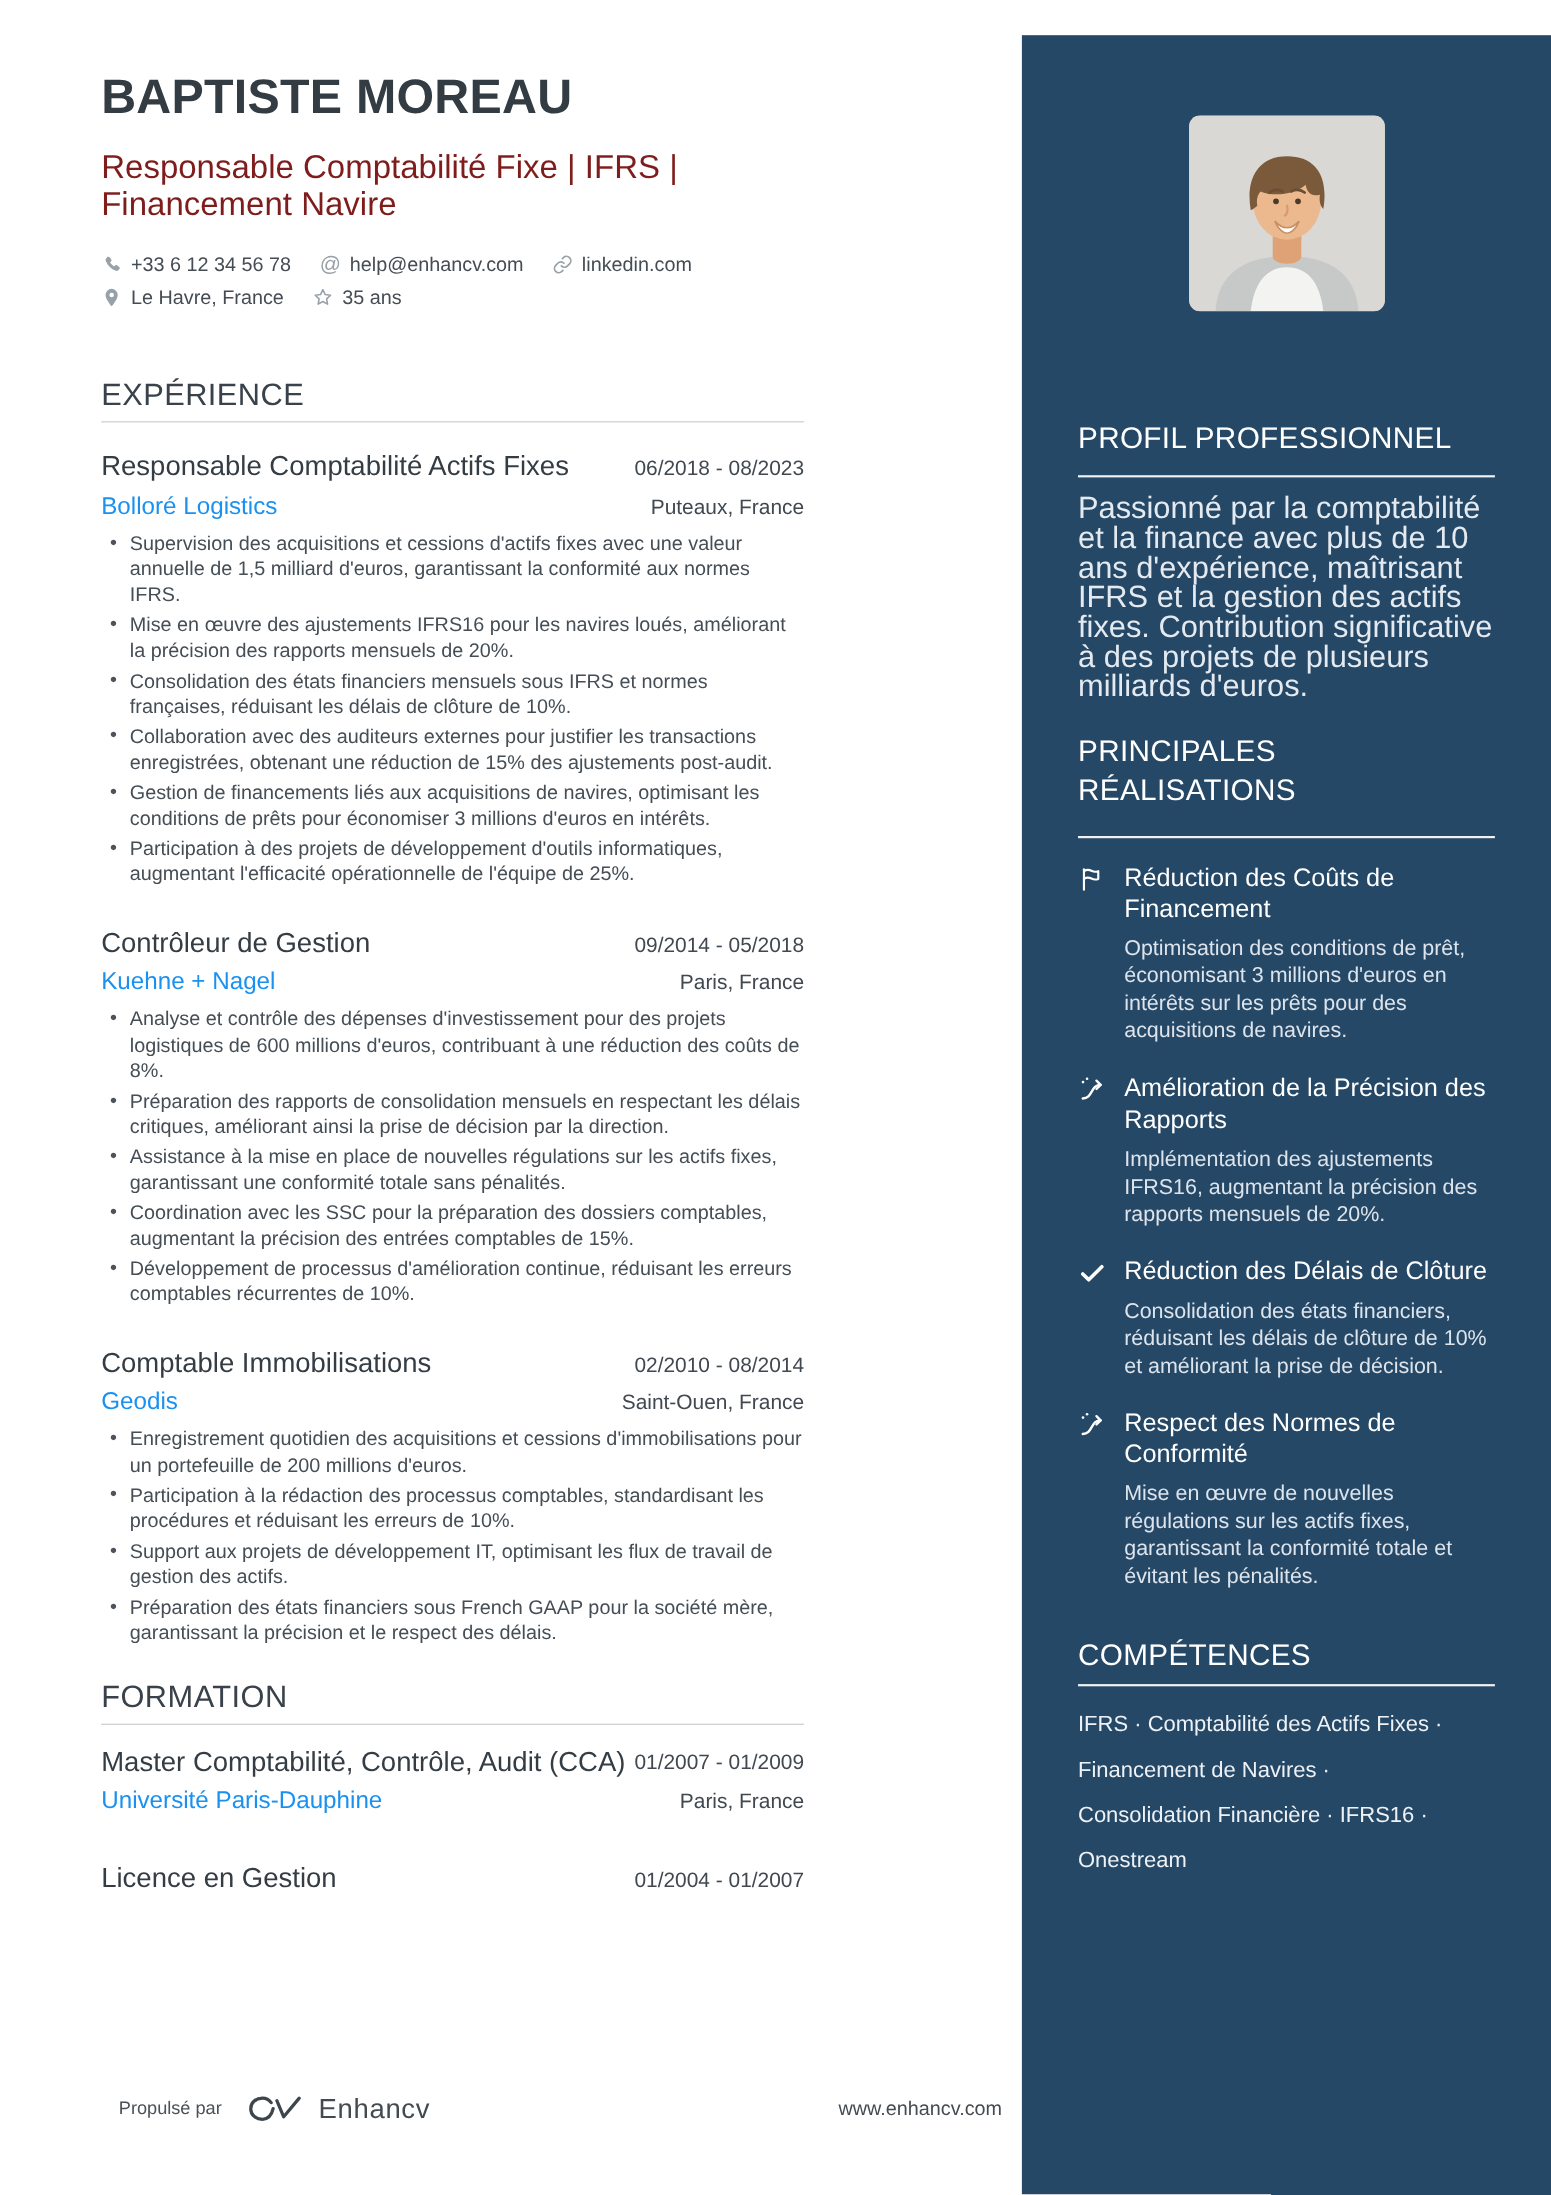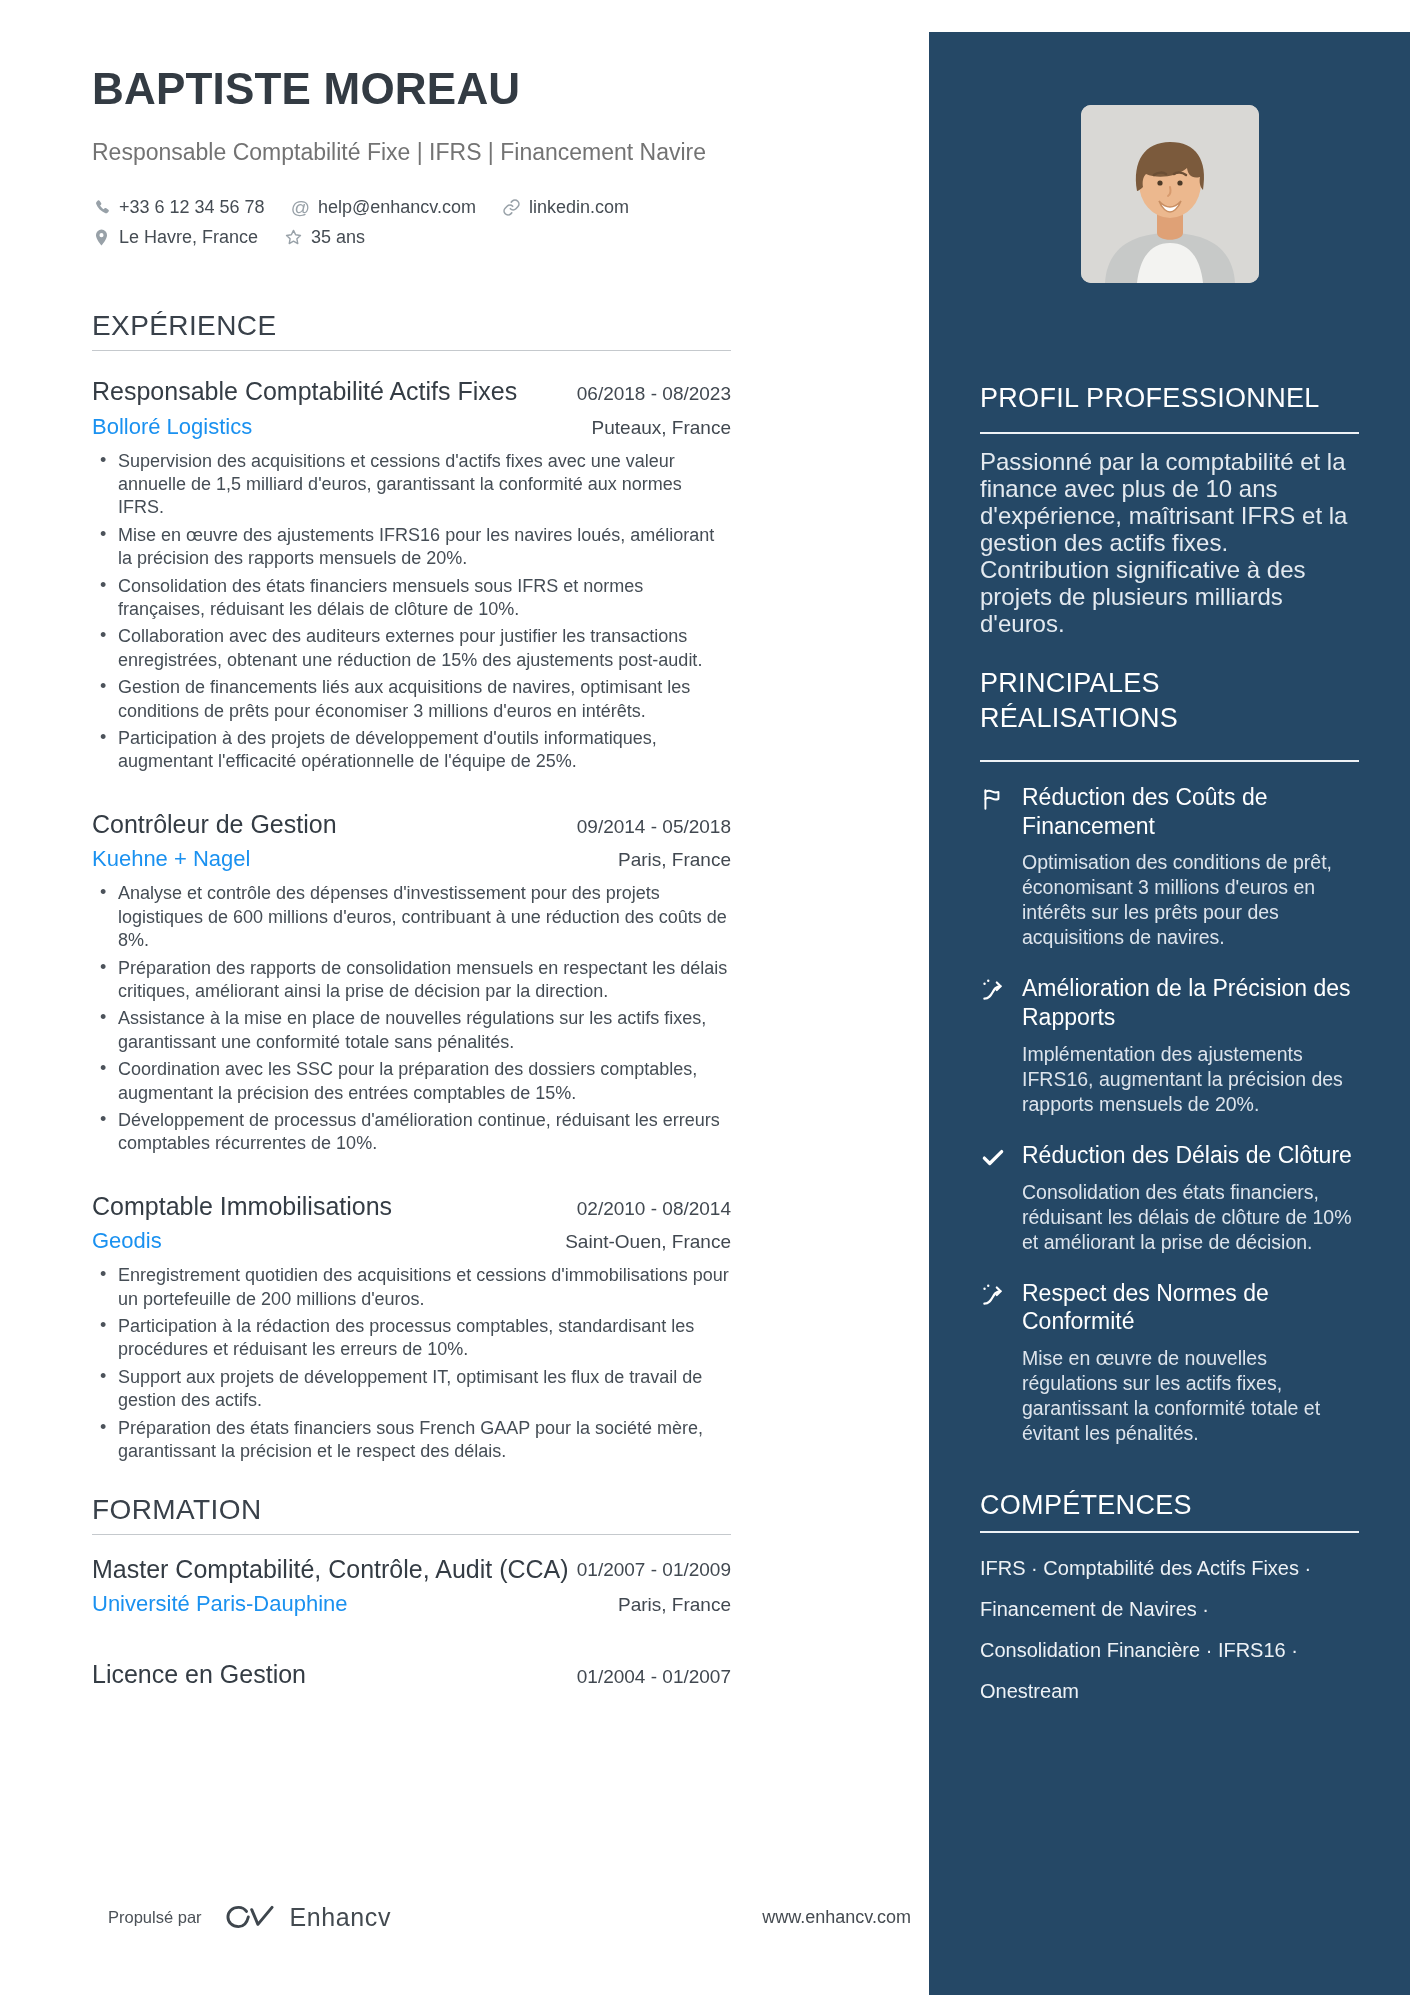--- a/index.html
+++ b/index.html
@@ -2,21 +2,21 @@
 <html><head>
 <meta charset="utf-8">
 <style>
   html,body{margin:0;padding:0;background:#ffffff;}
   body{font-family:"Liberation Sans","DejaVu Sans",sans-serif;-webkit-font-smoothing:antialiased;}
   .page{position:relative;width:1410px;height:1995px;background:#ffffff;overflow:hidden;}
 
   
   .main{position:absolute;left:0;top:0;width:780px;box-sizing:border-box;padding:0 49px 0 92px;}
   .name{margin:66px 0 0;font-size:44px;line-height:46px;font-weight:700;color:#333b43;letter-spacing:.2px;}
-  .headline{margin-top:24px;font-size:23px;line-height:33px;color:#737373;max-width:660px;font-weight:400;}
+  .headline{margin-top:24px;font-size:30px;line-height:33px;color:#7f1d1d;max-width:660px;font-weight:400;}
   .contacts{margin-top:28px;}
   .contact-row{display:flex;gap:26px;align-items:center;font-size:18px;color:#454c53;}
   .contact-row + .contact-row{margin-top:9px;}
   .contact{display:flex;align-items:center;gap:8px;}
   .contact svg{width:19px;height:19px;flex:none;}
   .at-glyph{font-size:19px;color:#98a1a8;line-height:19px;}
 
   .section-title{margin:62px 0 0;font-size:28px;line-height:32px;font-weight:500;color:#39414a;
     letter-spacing:.4px;padding-bottom:8px;border-bottom:1px solid #c5c9cd;}
   .edu .section-title{margin-top:30px;}
@@ -45,21 +45,21 @@
   .site{margin-left:auto;font-size:18px;color:#454b51;}
 
   
   .sidebar{position:absolute;left:929px;top:0;width:481px;height:1995px;background:#254866;
     box-sizing:border-box;padding:73px 51px 0 51px;color:#ffffff;margin-top:32px;}
   .photo{width:178px;height:178px;border-radius:10px;overflow:hidden;margin:0 auto;background:#d9d8d5;}
   .photo svg{display:block;}
   .sb-title{margin:0;font-size:27px;line-height:35px;font-weight:500;color:#ffffff;letter-spacing:.3px;
     padding-bottom:16px;border-bottom:2px solid #eef2f6;}
   .sb-profile .sb-title{margin-top:98px;}
-  .sb-profile p{margin:14px 0 0;font-size:24px;line-height:27px;color:#e4eaf0;}
+  .sb-profile p{margin:14px 0 0;font-size:28px;line-height:27px;color:#e4eaf0;}
   .sb-ach .sb-title{margin-top:29px;padding-bottom:24px;}
   .ach{display:flex;margin-top:21px;}
   .ach + .ach{margin-top:24px;}
   .ach-icon{width:26px;height:26px;flex:none;margin:3px 16px 0 0;}
   .ach-body h3{margin:0;font-size:23px;line-height:28.7px;font-weight:500;color:#ffffff;}
   .ach-body p{margin:10px 0 0;font-size:19.5px;line-height:25px;color:#dde4ec;}
   .sb-skills .sb-title{margin-top:42px;padding-bottom:8px;}
   .skill-line{font-size:20px;line-height:26px;color:#eef2f6;margin-top:15px;}
   .skill-line:first-of-type{margin-top:22px;}
 </style>

